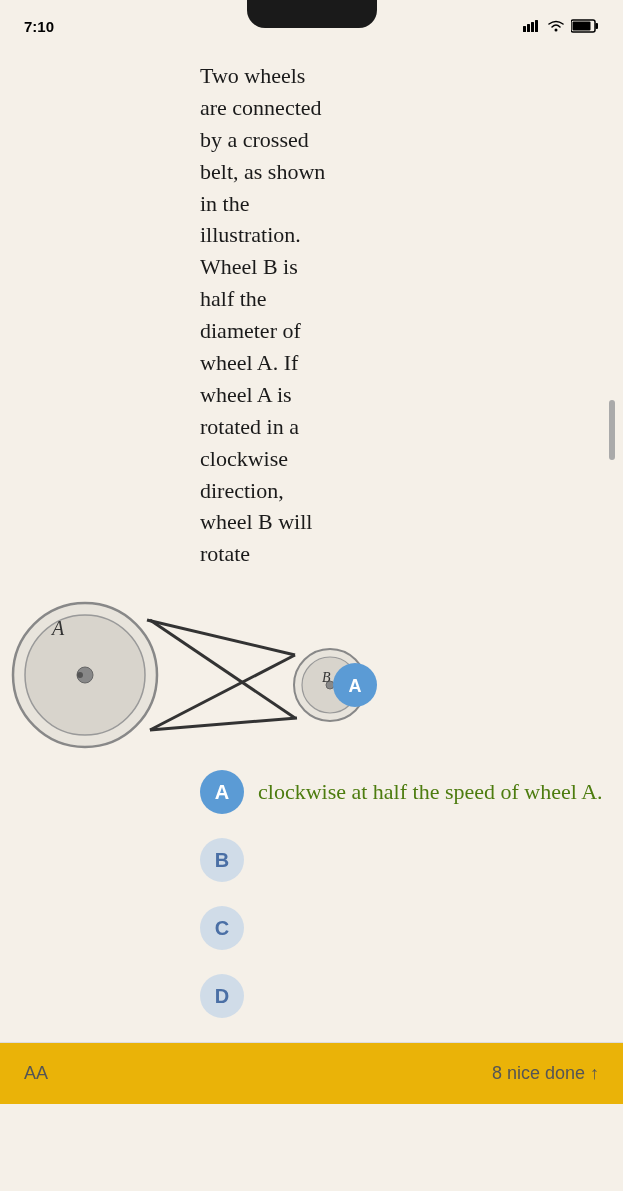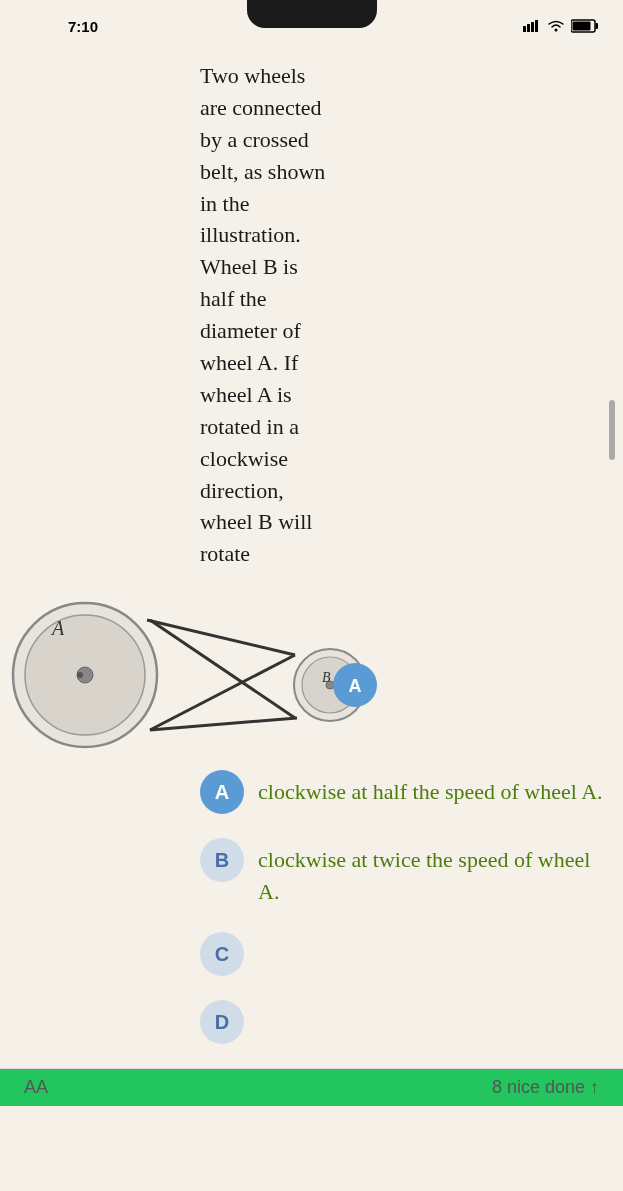--- a/index.html
+++ b/index.html
@@ -27,21 +27,20 @@
       justify-content: space-between;
       align-items: center;
       padding: 8px 24px 0 24px;
       position: relative;
     }
     .status-time {
       font-size: 15px;
       font-weight: 600;
       color: #000;
       font-family: -apple-system, sans-serif;
-      margin-left: 44px;
     }
     .status-notch {
       width: 130px;
       height: 28px;
       background: #1a1a1a;
       border-radius: 0 0 18px 18px;
       position: absolute;
       top: 0;
       left: 50%;
       transform: translateX(-50%);
@@ -109,25 +108,25 @@
       color: #4a6fa5;
     }
     .option-text {
       font-size: 22px;
       line-height: 1.45;
       color: #4d7c0f;
       padding-top: 6px;
     }
     .bottom-bar {
       width: 100%;
-      padding: 8px 24px;
+      padding: 20px 24px;
       display: flex;
       justify-content: space-between;
       align-items: center;
-      background: #22c55e;
+      background: #eab308;
       border-top: 1px solid #ddd;
       position: relative;
     }
     .bottom-text {
       font-size: 18px;
       color: #555;
       font-family: -apple-system, sans-serif;
     }
     .scroll-indicator {
       position: absolute;
@@ -223,21 +222,20 @@
       <div class="option-circle selected">
         <span>A</span>
       </div>
       <div class="option-text">clockwise at half the speed of wheel A.</div>
     </div>
 
     <div class="option-row">
       <div class="option-circle unselected">
         <span>B</span>
       </div>
-      <div class="option-text">clockwise at twice the speed of wheel A.</div>
     </div>
 
     <div class="option-row">
       <div class="option-circle unselected">
         <span>C</span>
       </div>
     </div>
 
     <div class="option-row">
       <div class="option-circle unselected">

